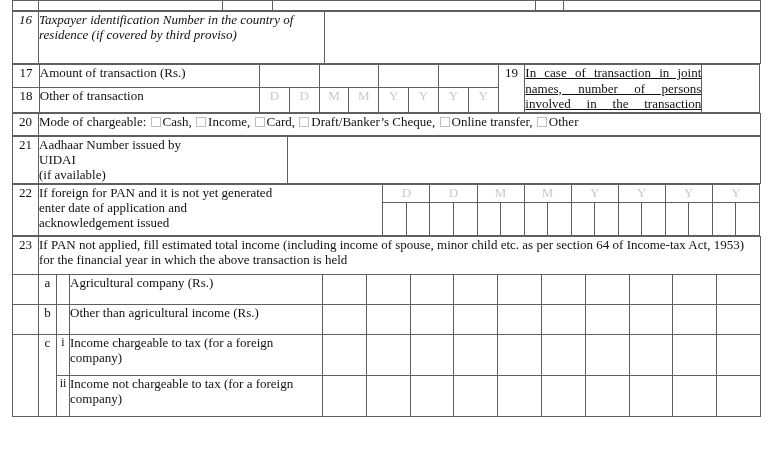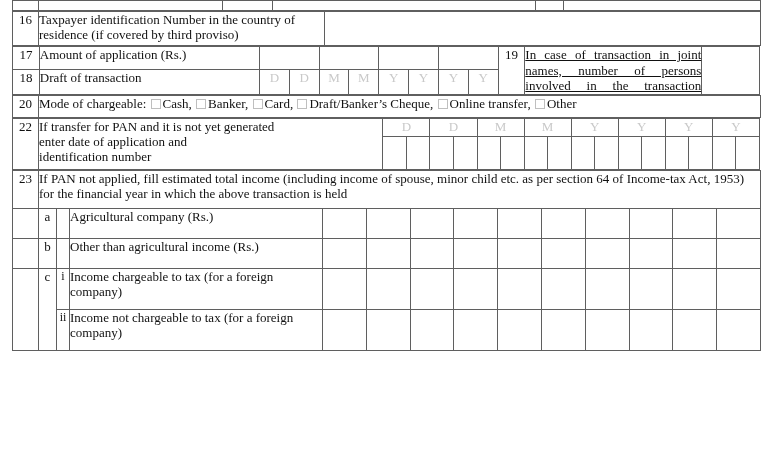--- a/index.html
+++ b/index.html
@@ -96,21 +96,21 @@
     width: 18px;
     font-size: 13px;
   }
   .roman {
     background: #d9d9d9;
     text-align: center;
     vertical-align: middle;
     width: 13px;
     font-size: 12px;
   }
-  .r16 { height: 34px; }
+  .r16 { height: 52px; font-style: italic; }
   .r17 { height: 22px; }
   .r18 { height: 23px; margin-left: 16px; }
   .r20 { height: 22px; margin-top: 20px; }
   .r21 { height: 44px; }
   .r22a { height: 18px; margin-top: 28px; }
   .r22b { height: 33px; }
   .r23 { height: 38px; }
   .rab { height: 30px; }
   .rc { height: 41px; }
 </style>
@@ -167,32 +167,32 @@
         <col style="width:29px">
         <col style="width:29px">
         <col style="width:29px">
       <col style="width:26px">
         <col style="width:172px">
         <col style="width:56px">
     </colgroup>
     <tbody>
         <tr class="r17">
       <td class="num">17</td>
-      <td class="lbl-mid">Amount of application (Rs.)</td>
+      <td class="lbl-mid">Amount of transaction (Rs.)</td>
       <td colspan="2" class="cellbox"></td>
       <td colspan="2" class="cellbox"></td>
       <td colspan="2" class="cellbox"></td>
       <td colspan="2" class="cellbox"></td>
       <td class="num" rowspan="2">19</td>
       <td class="just" rowspan="2">In case of transaction in joint names, number of persons involved in the transaction</td>
       <td rowspan="2" class="blank"></td>
     </tr>
     <tr class="r18">
       <td class="num">18</td>
-      <td class="lbl-mid">Draft of transaction</td>
+      <td class="lbl-mid">Other of transaction</td>
       <td class="dmy">D</td>
       <td class="dmy">D</td>
       <td class="dmy">M</td>
       <td class="dmy">M</td>
       <td class="dmy">Y</td>
       <td class="dmy">Y</td>
       <td class="dmy">Y</td>
       <td class="dmy">Y</td>
     </tr>
   </tbody>
@@ -202,30 +202,48 @@
     <colgroup>
         <col style="width:26px">
         <col style="width:722px">
       </colgroup>
     <tbody>
         <tr class="r20">
       <td class="num">20</td>
       <td class="mode-line">
         <span>Mode of chargeable:</span>
         <span class="cb"></span><span>Cash,</span>
-        <span class="cb"></span><span>Banker,</span>
+        <span class="cb"></span><span>Income,</span>
         <span class="cb"></span><span>Card,</span>
         <span class="cb"></span><span>Draft/Banker’s Cheque,</span>
         <span class="cb"></span><span>Online transfer,</span>
         <span class="cb"></span><span>Other</span>
       </td>
     </tr>
   </tbody>
     </table>
 
+  <table class="form">
+    <colgroup>
+        <col style="width:26px">
+        <col style="width:249px">
+        <col style="width:473px">
+      </colgroup>
+    <tbody>
+        <tr class="r21">
+      <td class="num">21</td>
+      <td class="lbl">
+        <div>Aadhaar Number issued by</div>
+        <div>UIDAI</div>
+        <div>(if available)</div>
+      </td>
+      <td class="blank"></td>
+    </tr>
+  </tbody>
+    </table>
 
   <table class="form">
     <colgroup>
       <col style="width:26px">
         <col style="width:344px">
       <col style="width:23.5px">
         <col style="width:23.5px">
         <col style="width:23.5px">
         <col style="width:23.5px">
       <col style="width:23.5px">
@@ -238,23 +256,23 @@
         <col style="width:23.5px">
       <col style="width:23.5px">
         <col style="width:23.5px">
         <col style="width:23.5px">
         <col style="width:23.5px">
     </colgroup>
     <tbody>
         <tr class="r22a">
       <td class="num" rowspan="2">22</td>
       <td class="lbl" rowspan="2">
-        <div>If transfer for PAN and it is not yet generated</div>
+        <div>If foreign for PAN and it is not yet generated</div>
         <div>enter date of application and</div>
-        <div>identification number</div>
+        <div>acknowledgement issued</div>
       </td>
       <td class="dmy" colspan="2">D</td>
       <td class="dmy" colspan="2">D</td>
       <td class="dmy" colspan="2">M</td>
       <td class="dmy" colspan="2">M</td>
       <td class="dmy" colspan="2">Y</td>
       <td class="dmy" colspan="2">Y</td>
       <td class="dmy" colspan="2">Y</td>
       <td class="dmy" colspan="2">Y</td>
     </tr>

